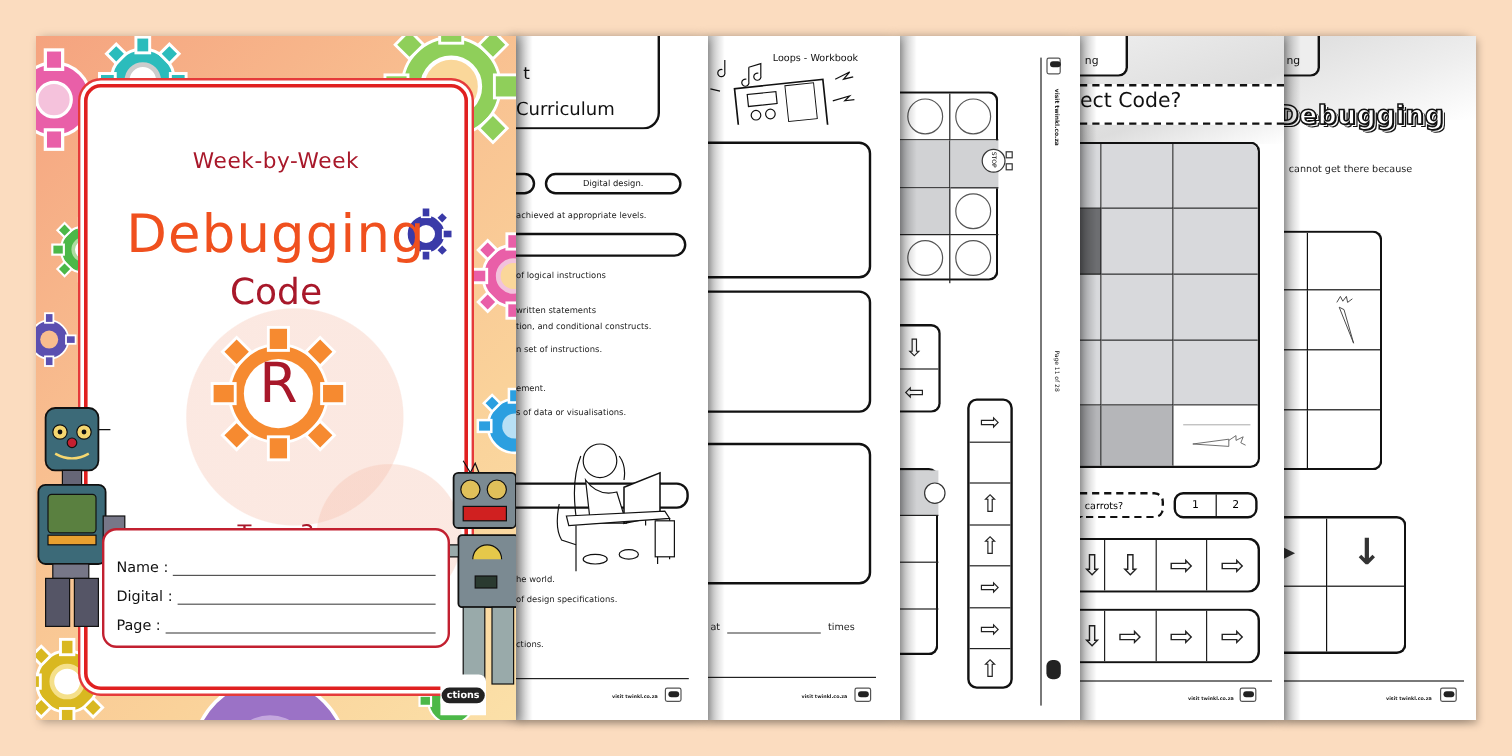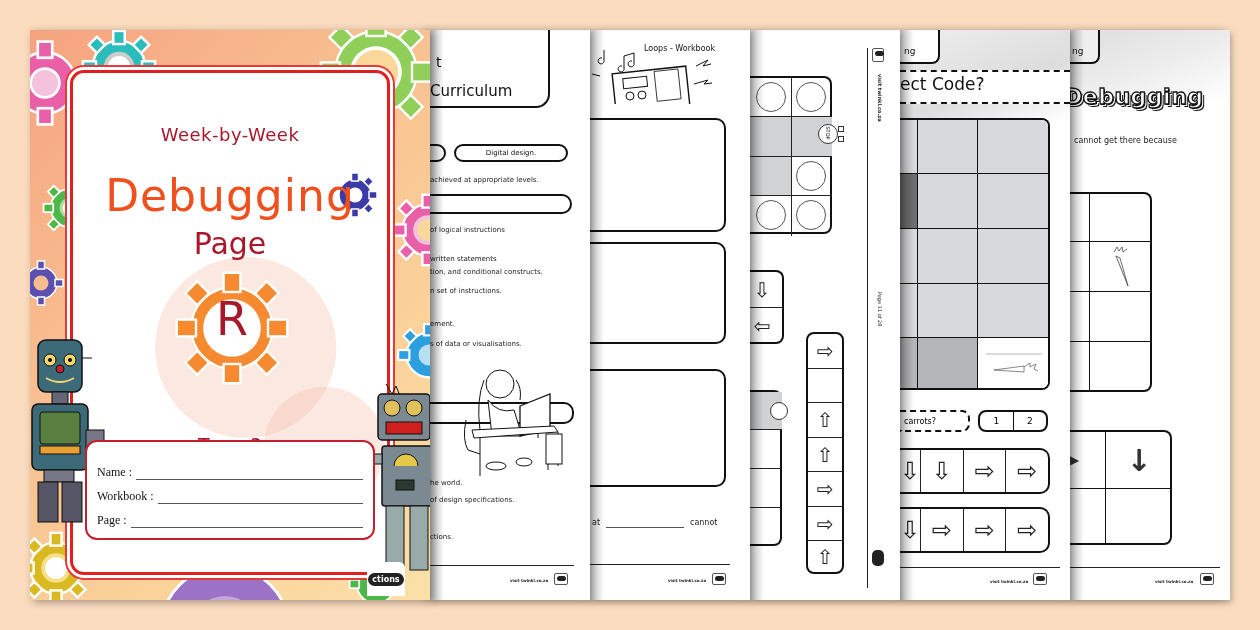--- a/index.html
+++ b/index.html
@@ -57,21 +57,21 @@
     color:#a8182a; font-size:19px; }
   .grade-gear { position:absolute; left:142px; top:238px; width:120px; height:120px; }
   .grade-letter { position:absolute; left:142px; top:262px; width:120px; text-align:center;
     font-size:46px; color:#a8182a; }
   .name-box {
     position:absolute; left:55px; top:410px; width:290px; height:100px;
     border:2px solid #c22030; border-radius:12px; background:#fff;
     padding:14px 10px 0 10px;
   }
   .name-row { display:flex; align-items:flex-end; font-size:12px; color:#111; height:24px; }
-  .name-row .lbl { white-space:nowrap; margin-right:4px;font-family:Liberation Serif, serif; }
+  .name-row .lbl { white-space:nowrap; margin-right:4px; }
   .name-row .line { flex:1; border-bottom:1px solid #555; height:12px; }
   .gear { position:absolute; }
   .twinkl-badge { position:absolute; left:337px; top:532px; width:38px; height:34px; background:#fff;
     border-radius:6px 6px 0 0; display:flex; align-items:center; justify-content:center; }
   .twinkl-badge span { background:#222; color:#fff; font-size:8px; font-weight:bold; border-radius:8px; padding:2px 4px; }
 
   
   .ws-footer-line { position:absolute; left:0; right:10px; height:1px; background:#222; }
   .ws-url { position:absolute; font-size:4px; color:#222; font-weight:bold; }
   .logo-mini { position:absolute; width:14px; height:12px; border:1px solid #555; border-radius:2px; background:#fff; }
@@ -290,21 +290,21 @@
     <circle cx="40" cy="52" r="4" stroke="#111" fill="none"></circle>
     <circle cx="52" cy="51" r="4" stroke="#111" fill="none"></circle>
     <rect x="66" y="28" width="24" height="30" stroke="#111" fill="none" stroke-width="0.8" transform="rotate(-6 60 46)"></rect>
     <path d="M106 22 l12 -6 l-5 6 l8 -2 M104 40 l14 -4 l-4 4 l8 -1 M2 30 l8 2" stroke="#111" fill="none" stroke-width="1"></path>
   </svg>
   <div class="rbox" style="left:-12px;top:88px;width:148px;height:114px;"></div>
   <div class="rbox" style="left:-12px;top:212px;width:148px;height:102px;"></div>
   <div class="rbox" style="left:-12px;top:339px;width:148px;height:118px;"></div>
   <div class="ptxt" style="left:2px;top:488px;font-size:8px;">at</div>
   <div style="position:absolute;left:16px;top:497px;width:78px;height:1px;background:#555;"></div>
-  <div class="ptxt" style="left:100px;top:488px;font-size:8px;">cannot</div>
+  <div class="ptxt" style="left:100px;top:488px;font-size:8px;">times</div>
   <div class="ws-footer-line" style="top:534px;right:20px;"></div>
   <div class="ws-url" style="left:78px;top:548px;">visit twinkl.co.za</div>
   <div class="logo-mini" style="left:122px;top:543px;"></div>
 </div>
 
 <div class="sheet sheet-shade" id="page2">
   <div class="p2-title"></div>
   <div class="p2-t1">t</div>
   <div class="p2-t2">Curriculum</div>
   <div class="pill" style="left:-14px;top:114px;width:30px;"></div>
@@ -469,21 +469,21 @@
         <rect x="43" y="78" width="14" height="16"></rect>
         <rect x="78" y="43" width="16" height="14"></rect>
         <rect x="70" y="16" width="14" height="14" transform="rotate(45 77 23)"></rect>
         <rect x="70" y="70" width="14" height="14" transform="rotate(45 77 77)"></rect>
       </g>
     <circle cx="50" cy="50" r="15" fill="#fff"></circle>
   </svg>
 
   <div class="t-week">Week-by-Week</div>
   <div class="t-workbook">Debugging</div>
-  <div class="t-grade">Page</div>
+  <div class="t-grade">Code</div>
 
   <svg class="grade-gear" viewBox="0 0 100 100">
     <g fill="#f68a30" stroke="#fff" stroke-width="2">
         <circle cx="50" cy="50" r="34"></circle>
         <rect x="43" y="4" width="14" height="16"></rect>
         <rect x="43" y="80" width="14" height="16"></rect>
         <rect x="4" y="43" width="16" height="14"></rect>
         <rect x="80" y="43" width="16" height="14"></rect>
         <rect x="14" y="14" width="14" height="14" transform="rotate(45 21 21)"></rect>
         <rect x="72" y="14" width="14" height="14" transform="rotate(45 79 21)"></rect>
@@ -527,21 +527,21 @@
     <rect x="60" y="126" width="18" height="64" fill="#9aa" stroke="#111"></rect>
     <rect x="84" y="126" width="18" height="64" fill="#9aa" stroke="#111"></rect>
   </svg>
 
   <div class="name-box">
     <div class="name-row">
       <span class="lbl">Name :</span>
       <span class="line"></span>
     </div>
     <div class="name-row">
-      <span class="lbl">Workbook :</span>
+      <span class="lbl">Digital :</span>
       <span class="line"></span>
     </div>
     <div class="name-row">
       <span class="lbl">Page :</span>
       <span class="line"></span>
     </div>
   </div>
 
   <div class="twinkl-badge">
     <span>ctions</span>

